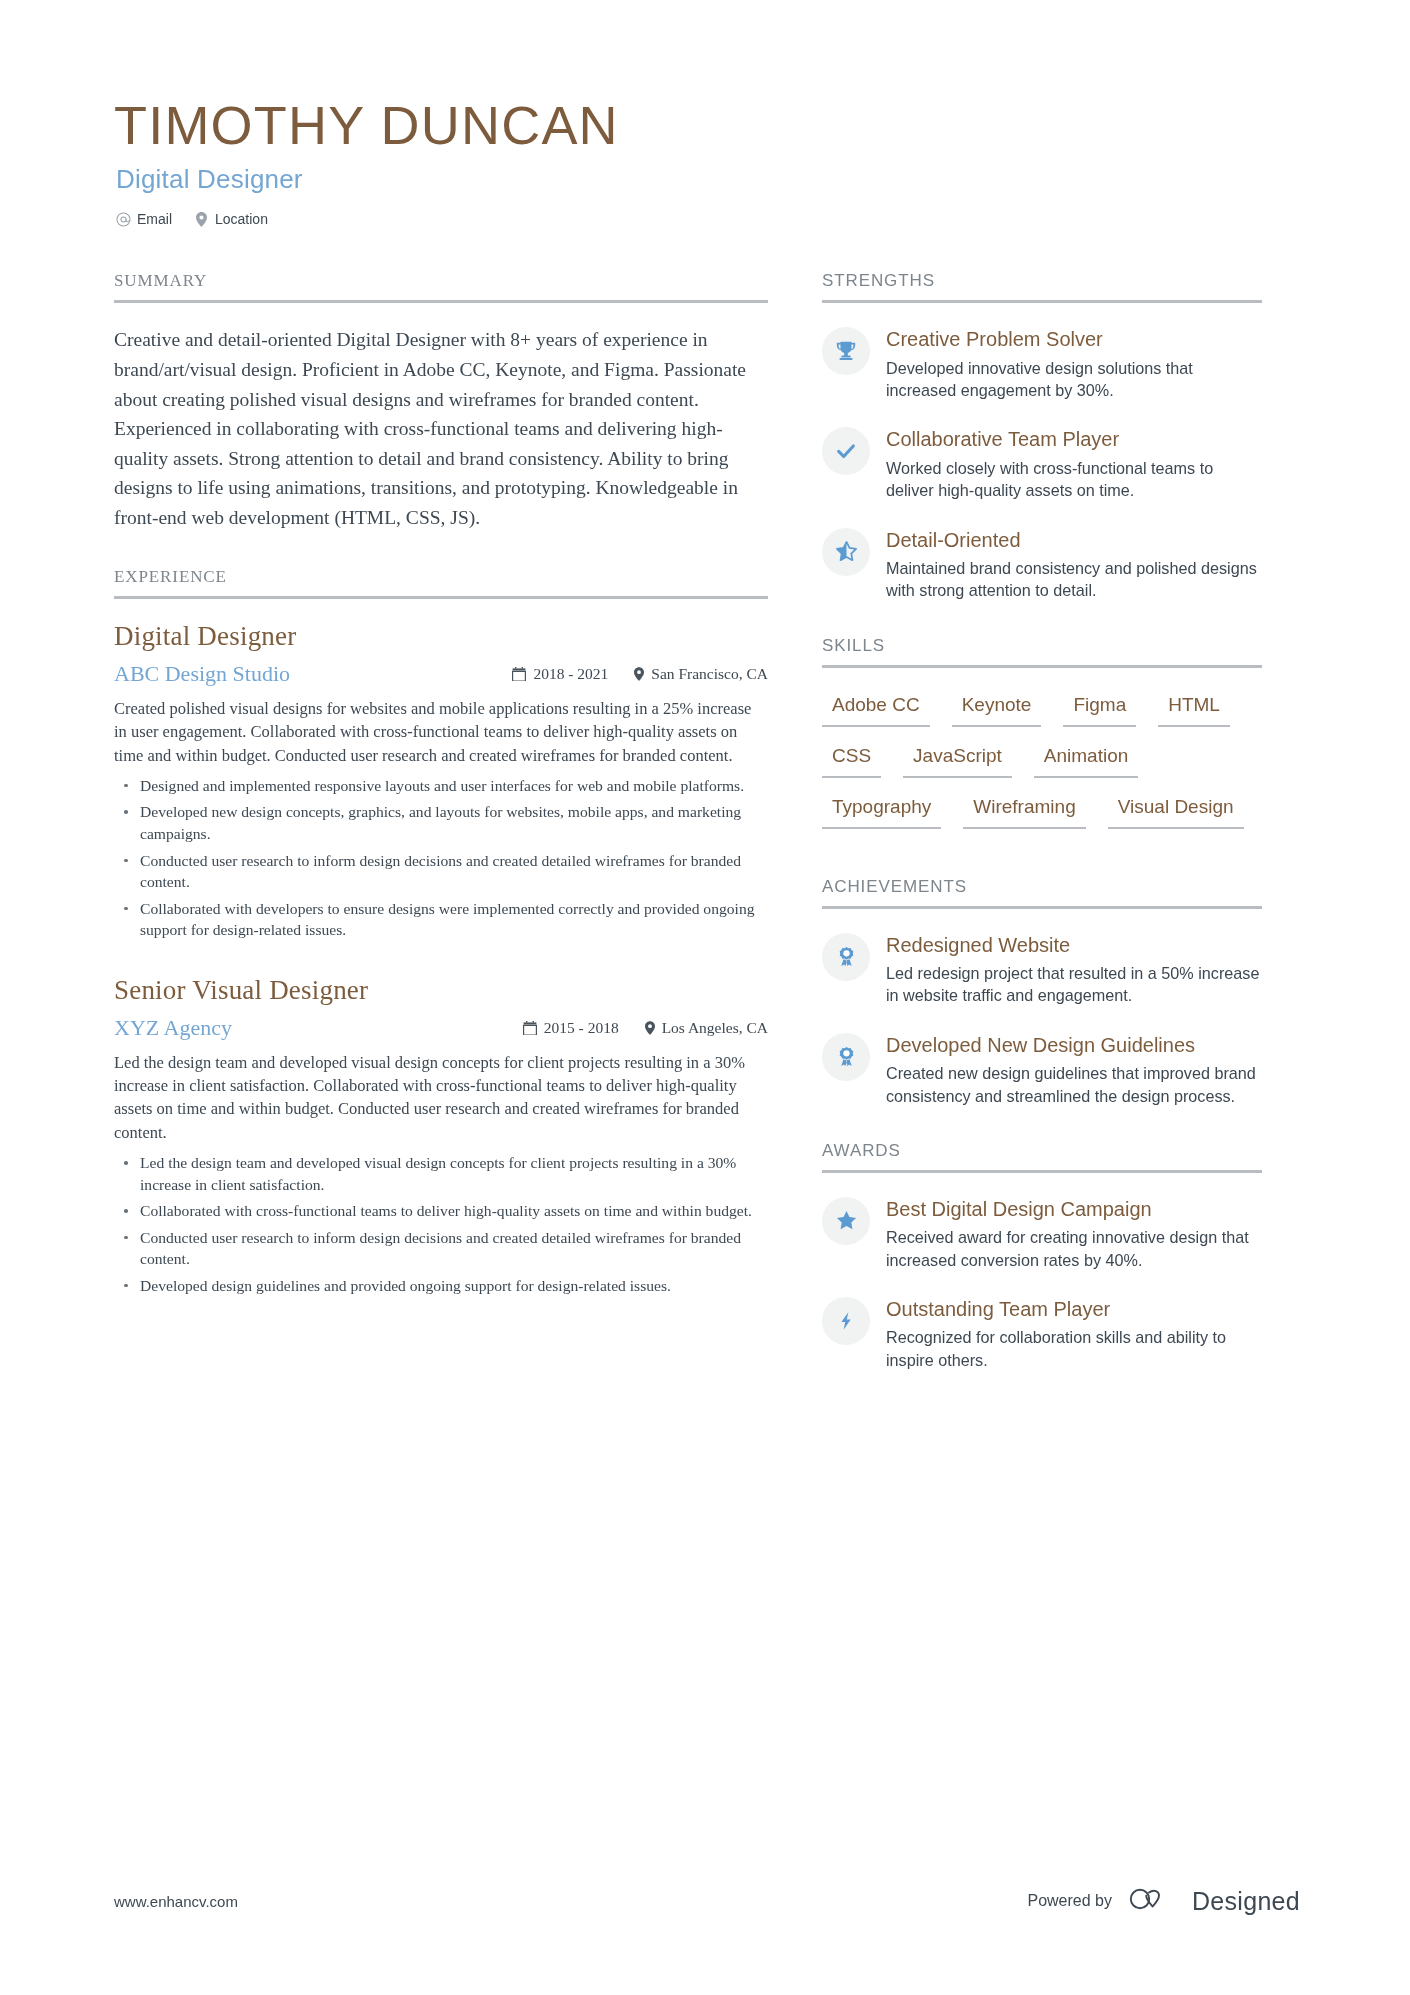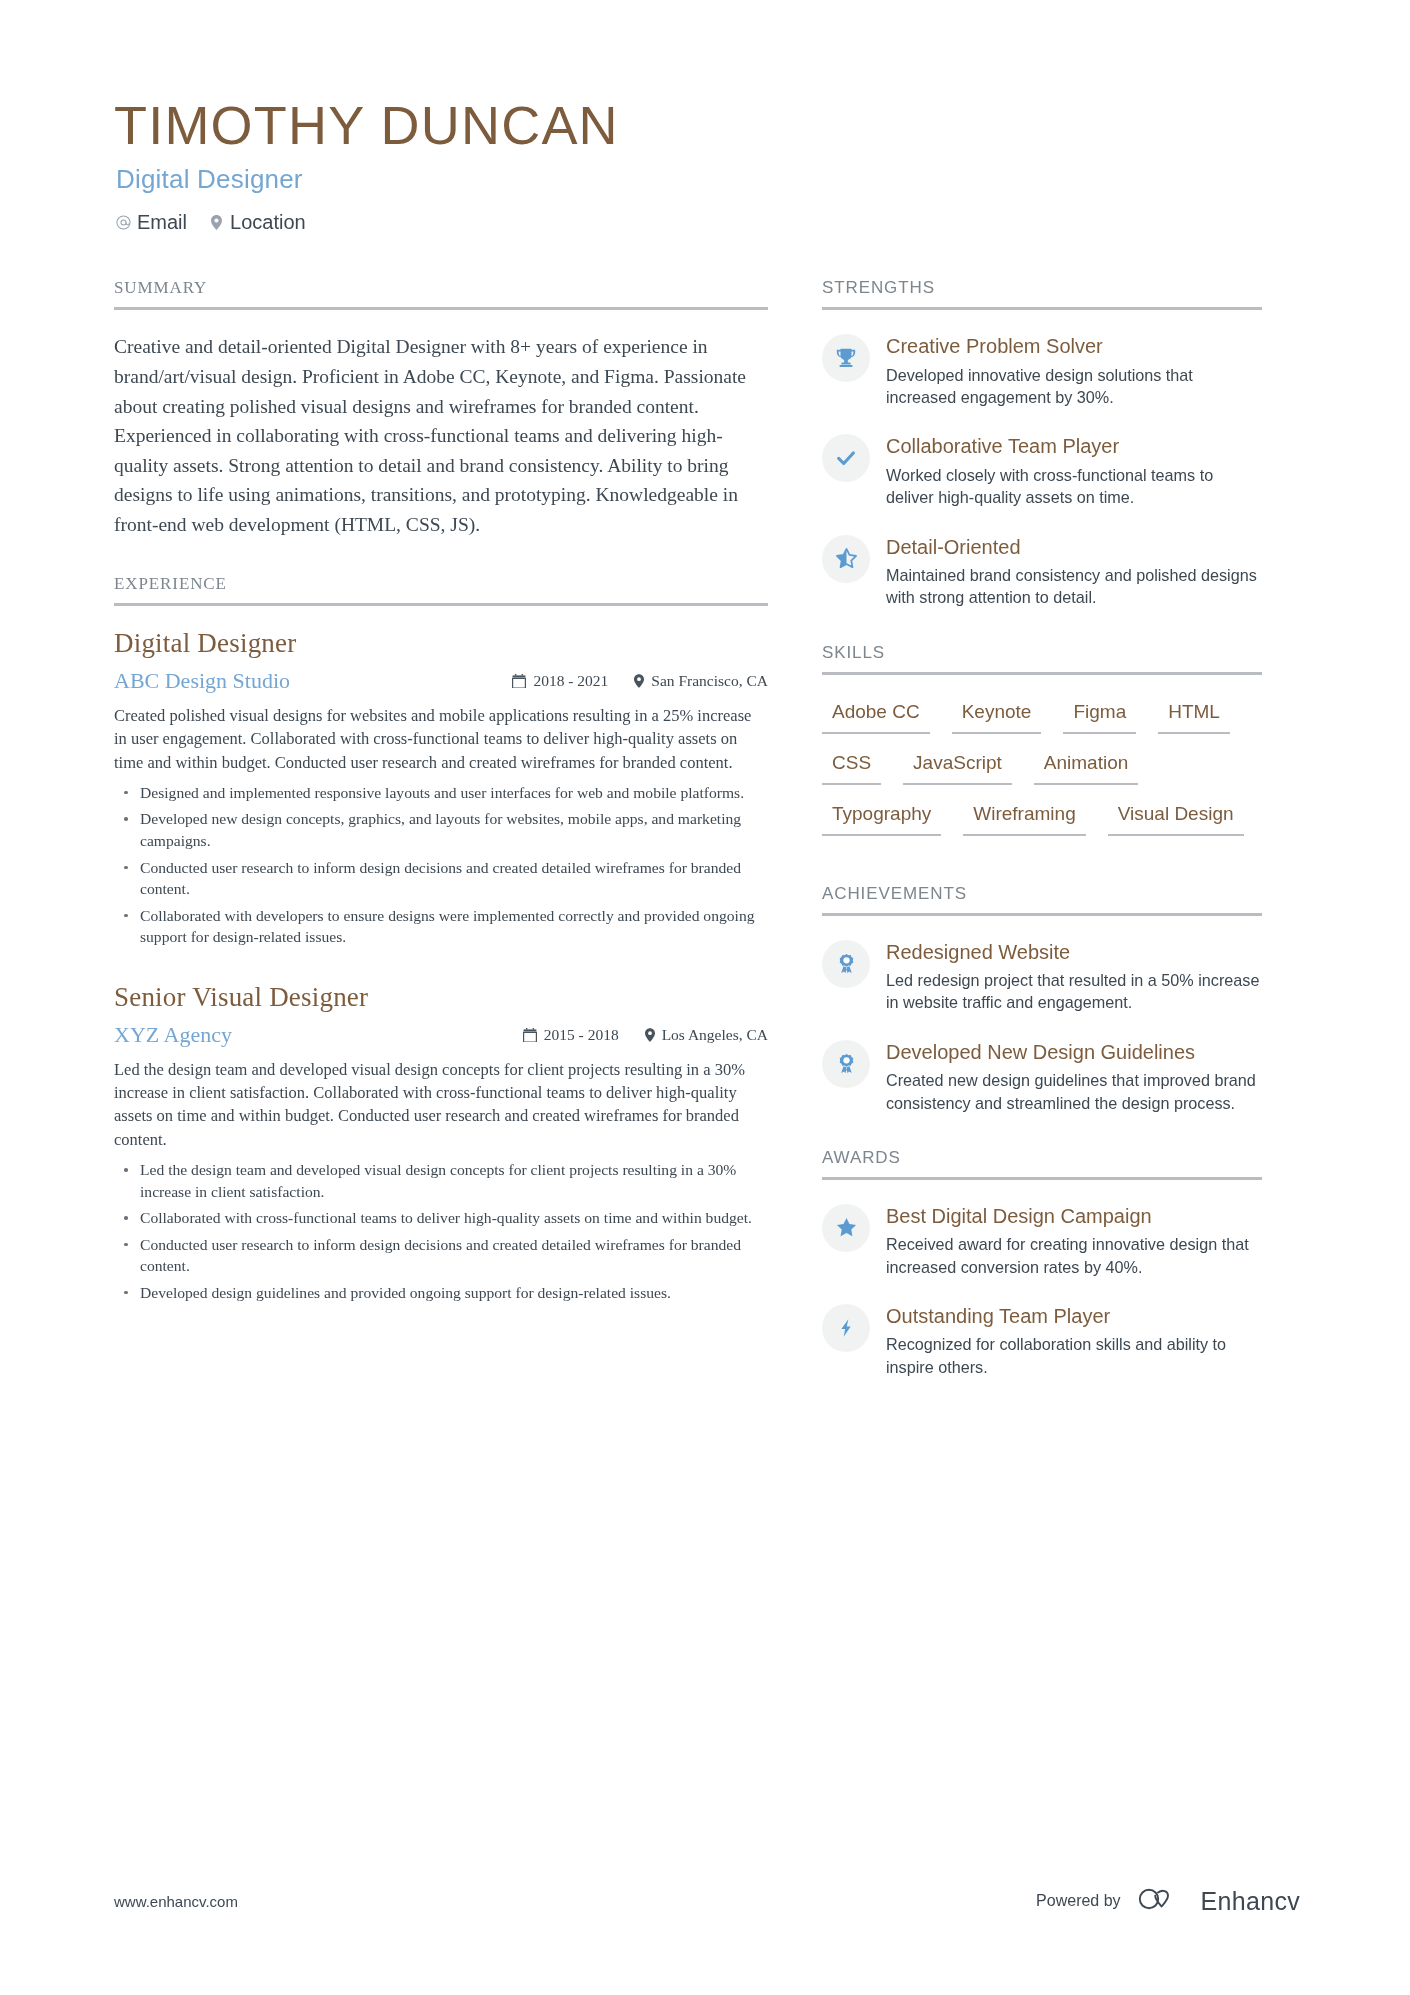--- a/index.html
+++ b/index.html
@@ -45,21 +45,21 @@
   .contact-row {
     display: flex;
     align-items: center;
     gap: 22px;
     margin: 16px 0 0 2px;
   }
   .contact-item {
     display: flex;
     align-items: center;
     gap: 6px;
-    font-size: 20px;
+    font-size: 14px;
     color: #3d4852;
   }
   .contact-item .ico {
     display: inline-flex;
     align-items: center;
     justify-content: center;
     color: #9aa3ab;
     width: 15px;
     height: 16px;
   }
@@ -510,18 +510,18 @@
     <div class="footer-url">www.enhancv.com</div>
     <div class="powered">
       <span class="powered-label">Powered by</span>
       <span class="brand">
         <span>
           <svg width="52" height="28" viewBox="0 0 52 28" fill="none" stroke="#3d4852" stroke-width="1.9" stroke-linecap="round" stroke-linejoin="round">
             <circle cx="12" cy="14" r="9.2"></circle>
             <path d="M21 7.6 C 25.6 4.2, 31 6, 31 10.6 C 31 15, 26.6 19, 24.6 21.4 C 22.6 19, 18.2 15, 18.2 10.6"></path>
           </svg>
         </span>
-        <span class="brand-name">Enhancv</span>
+        <span class="brand-name">Designed</span>
       </span>
     </div>
   </div>
 
 </div>
 
 </body></html>

